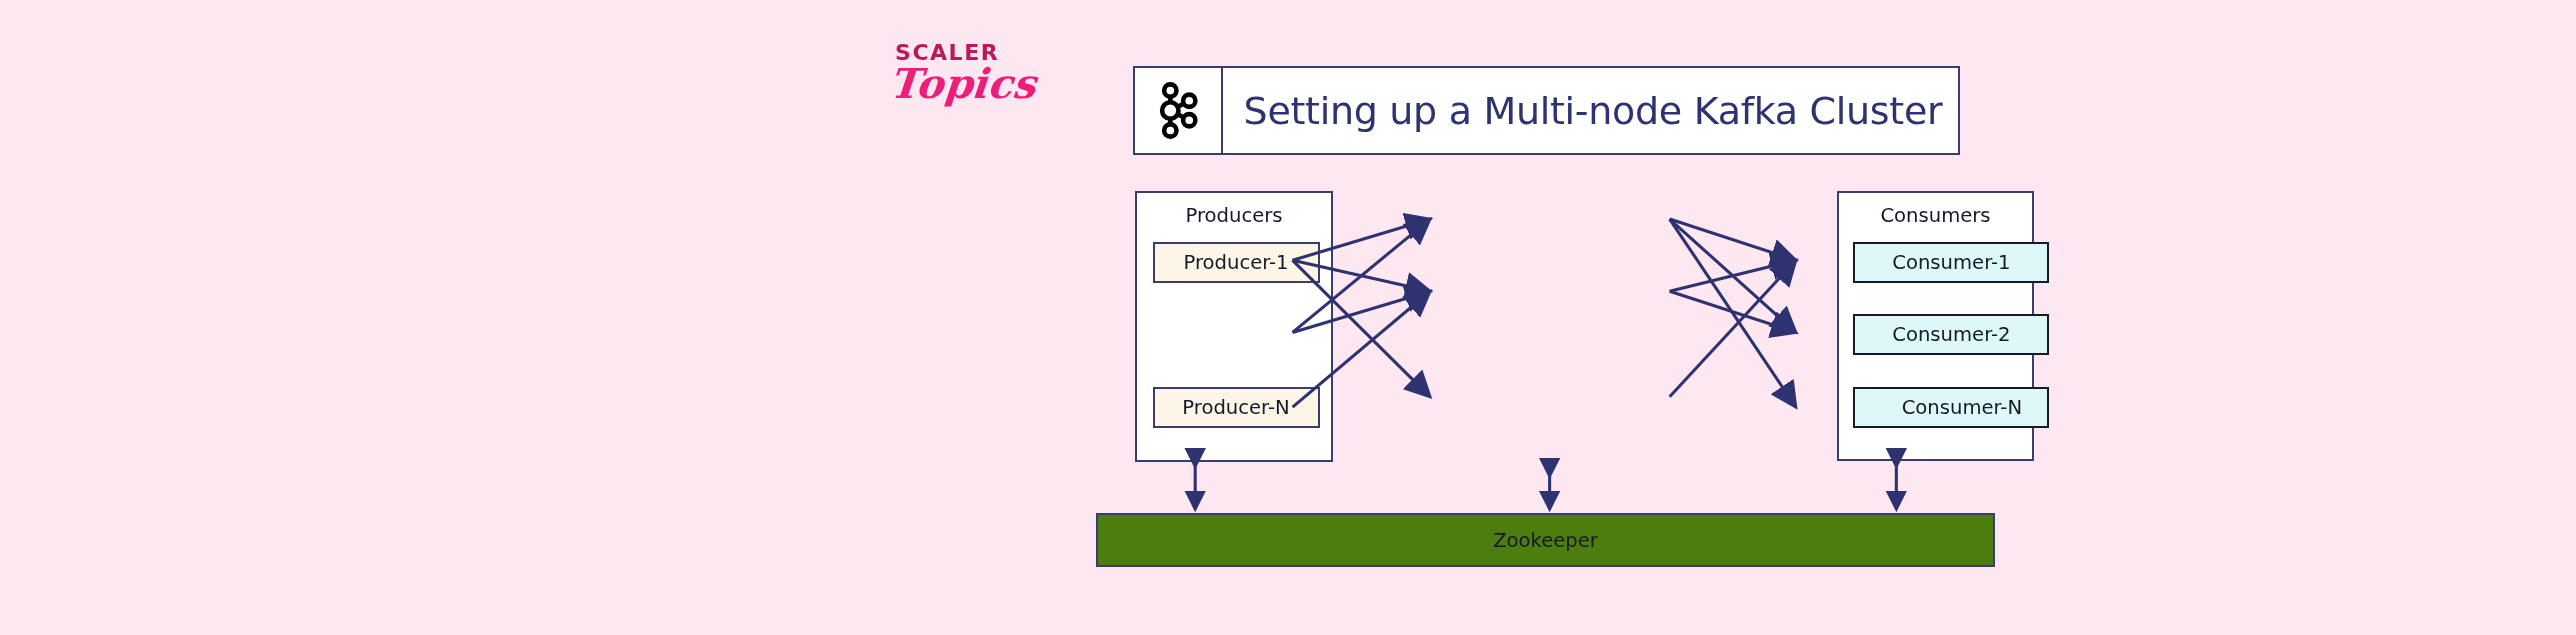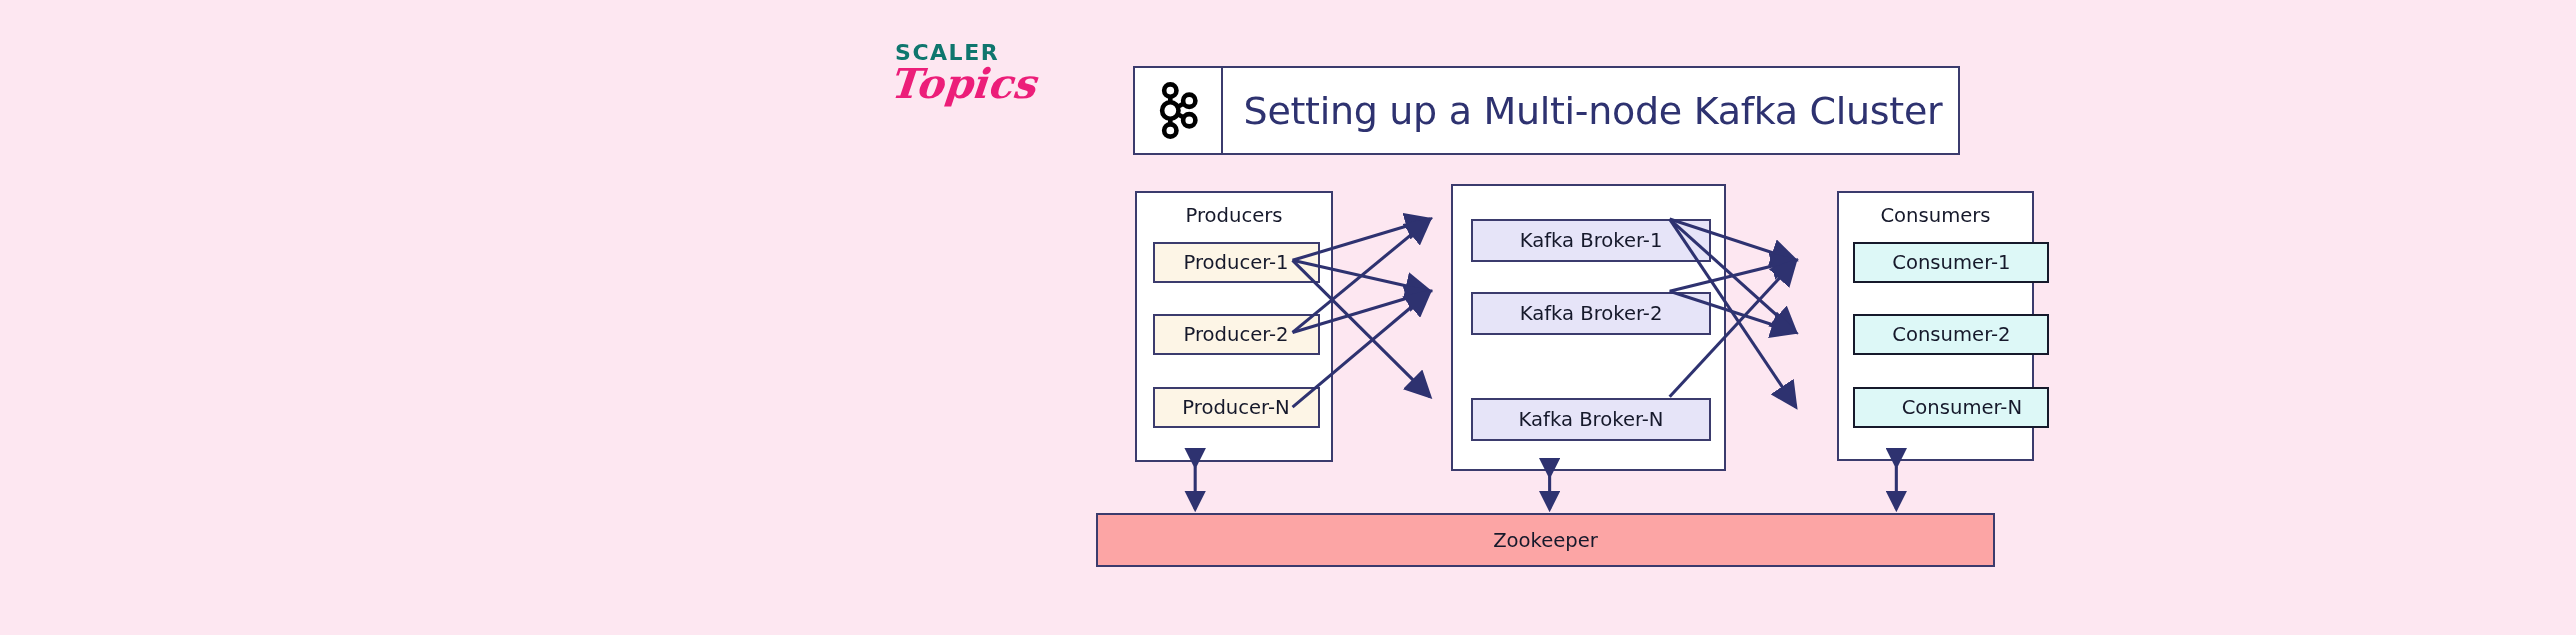--- a/index.html
+++ b/index.html
@@ -9,21 +9,21 @@
     font-family:"DejaVu Sans", sans-serif;
     overflow:hidden;position:relative;
   }
   .stage{position:absolute;left:0;top:0;width:3091px;height:636px;}
 
   
   .logo{position:absolute;left:893px;top:42px;width:155px;height:85px;}
   .logo-scaler{
     font-family:"DejaVu Sans", sans-serif;
     font-weight:bold;font-size:22px;letter-spacing:1.5px;
-    color:#0f766e;line-height:1;
+    color:#be185d;line-height:1;
     position:absolute;left:2.1px;top:0px;
   }
   .logo-topics{
     font-family:"DejaVu Serif", serif;
     font-style:italic;font-weight:bold;
     font-size:41px;color:#ec1e79;line-height:1;
     position:absolute;left:0px;top:21.6px;
     transform:skewX(-8deg);
   }
 
@@ -100,21 +100,21 @@
     left:14.4px;width:196px;height:41px;
   }
   #consumer-0{top:49px;}
   #consumer-1{top:121px;}
   #consumer-2{top:194px;padding-left:21px;}
 
   
   #zookeeper{
     position:absolute;left:1096px;top:513px;
     width:899px;height:54px;
-    background:#fca5a5;border:2.1px solid #3b3b6d;
+    background:#4d7c0f;border:2.1px solid #3b3b6d;
     box-sizing:border-box;
     display:flex;align-items:center;justify-content:center;
     font-size:19.6px;color:#16192b;
     font-family:"DejaVu Sans", sans-serif;
   }
 
   
   #edges{position:absolute;left:0;top:0;width:3091px;height:636px;pointer-events:none;}
 </style>
 </head>
@@ -146,29 +146,23 @@
           </g>
         </svg>
       </span>
     </div>
     <div class="title-text">Setting up a Multi-node Kafka Cluster</div>
   </div>
 
   <div class="group" id="producers-group">
     <div class="group-title">Producers</div>
     <div class="node producer" id="producer-0">Producer-1</div>
-    <div class="node producer" id="producer-1">Producer-2</div>
     <div class="node producer" id="producer-2">Producer-N</div>
   </div>
 
-  <div class="group" id="brokers-group">
-    <div class="node broker" id="broker-0">Kafka Broker-1</div>
-    <div class="node broker" id="broker-1">Kafka Broker-2</div>
-    <div class="node broker" id="broker-2">Kafka Broker-N</div>
-  </div>
 
   <div class="group" id="consumers-group">
     <div class="group-title">Consumers</div>
     <div class="node consumer" id="consumer-0">Consumer-1</div>
     <div class="node consumer" id="consumer-1">Consumer-2</div>
     <div class="node consumer" id="consumer-2">Consumer-N</div>
   </div>
 
   <div id="zookeeper">Zookeeper</div>
 

